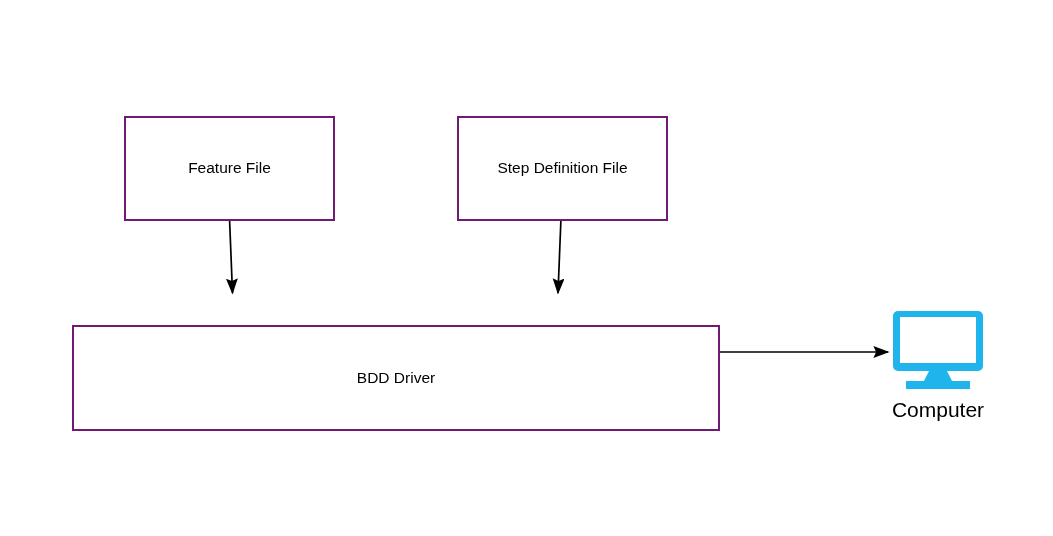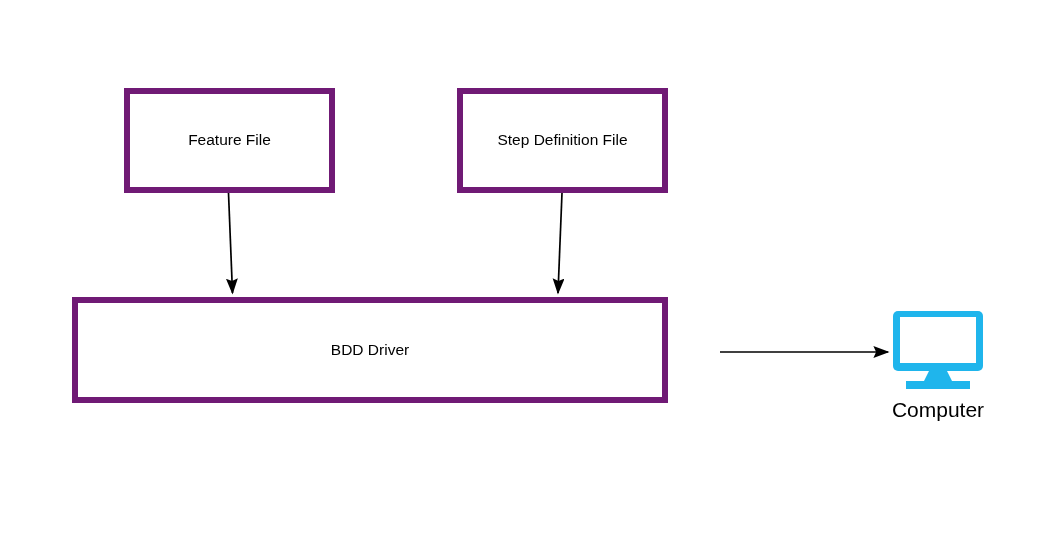--- a/index.html
+++ b/index.html
@@ -20,35 +20,36 @@
     position: absolute;
     left: 0;
     top: 0;
     width: 1053px;
     height: 536px;
     pointer-events: none;
   }
   .node-box {
     position: absolute;
     box-sizing: border-box;
-    border: 6px solid #701a75;
+    border: 2px solid #701a75;
     background: #ffffff;
     display: flex;
     align-items: center;
     justify-content: center;
     text-align: center;
+    margin-top: 28px;
   }
   .node-box .label {
     font-size: 15.5px;
     line-height: 1.2;
     color: #000000;
   }
   .box-feature      { left: 124px; top: 88px;  width: 211px; height: 105px; }
   .box-stepdef      { left: 457px; top: 88px;  width: 211px; height: 105px; }
-  .box-bdd          { left: 72px;  top: 297px; width: 596px; height: 106px; }
+  .box-bdd          { left: 72px;  top: 297px; width: 648px; height: 106px; }
   .computer-node {
     position: absolute;
     left: 880px;
     top: 310px;
     width: 116px;
     display: flex;
     flex-direction: column;
     align-items: center;
   }
   .computer-icon-svg {

